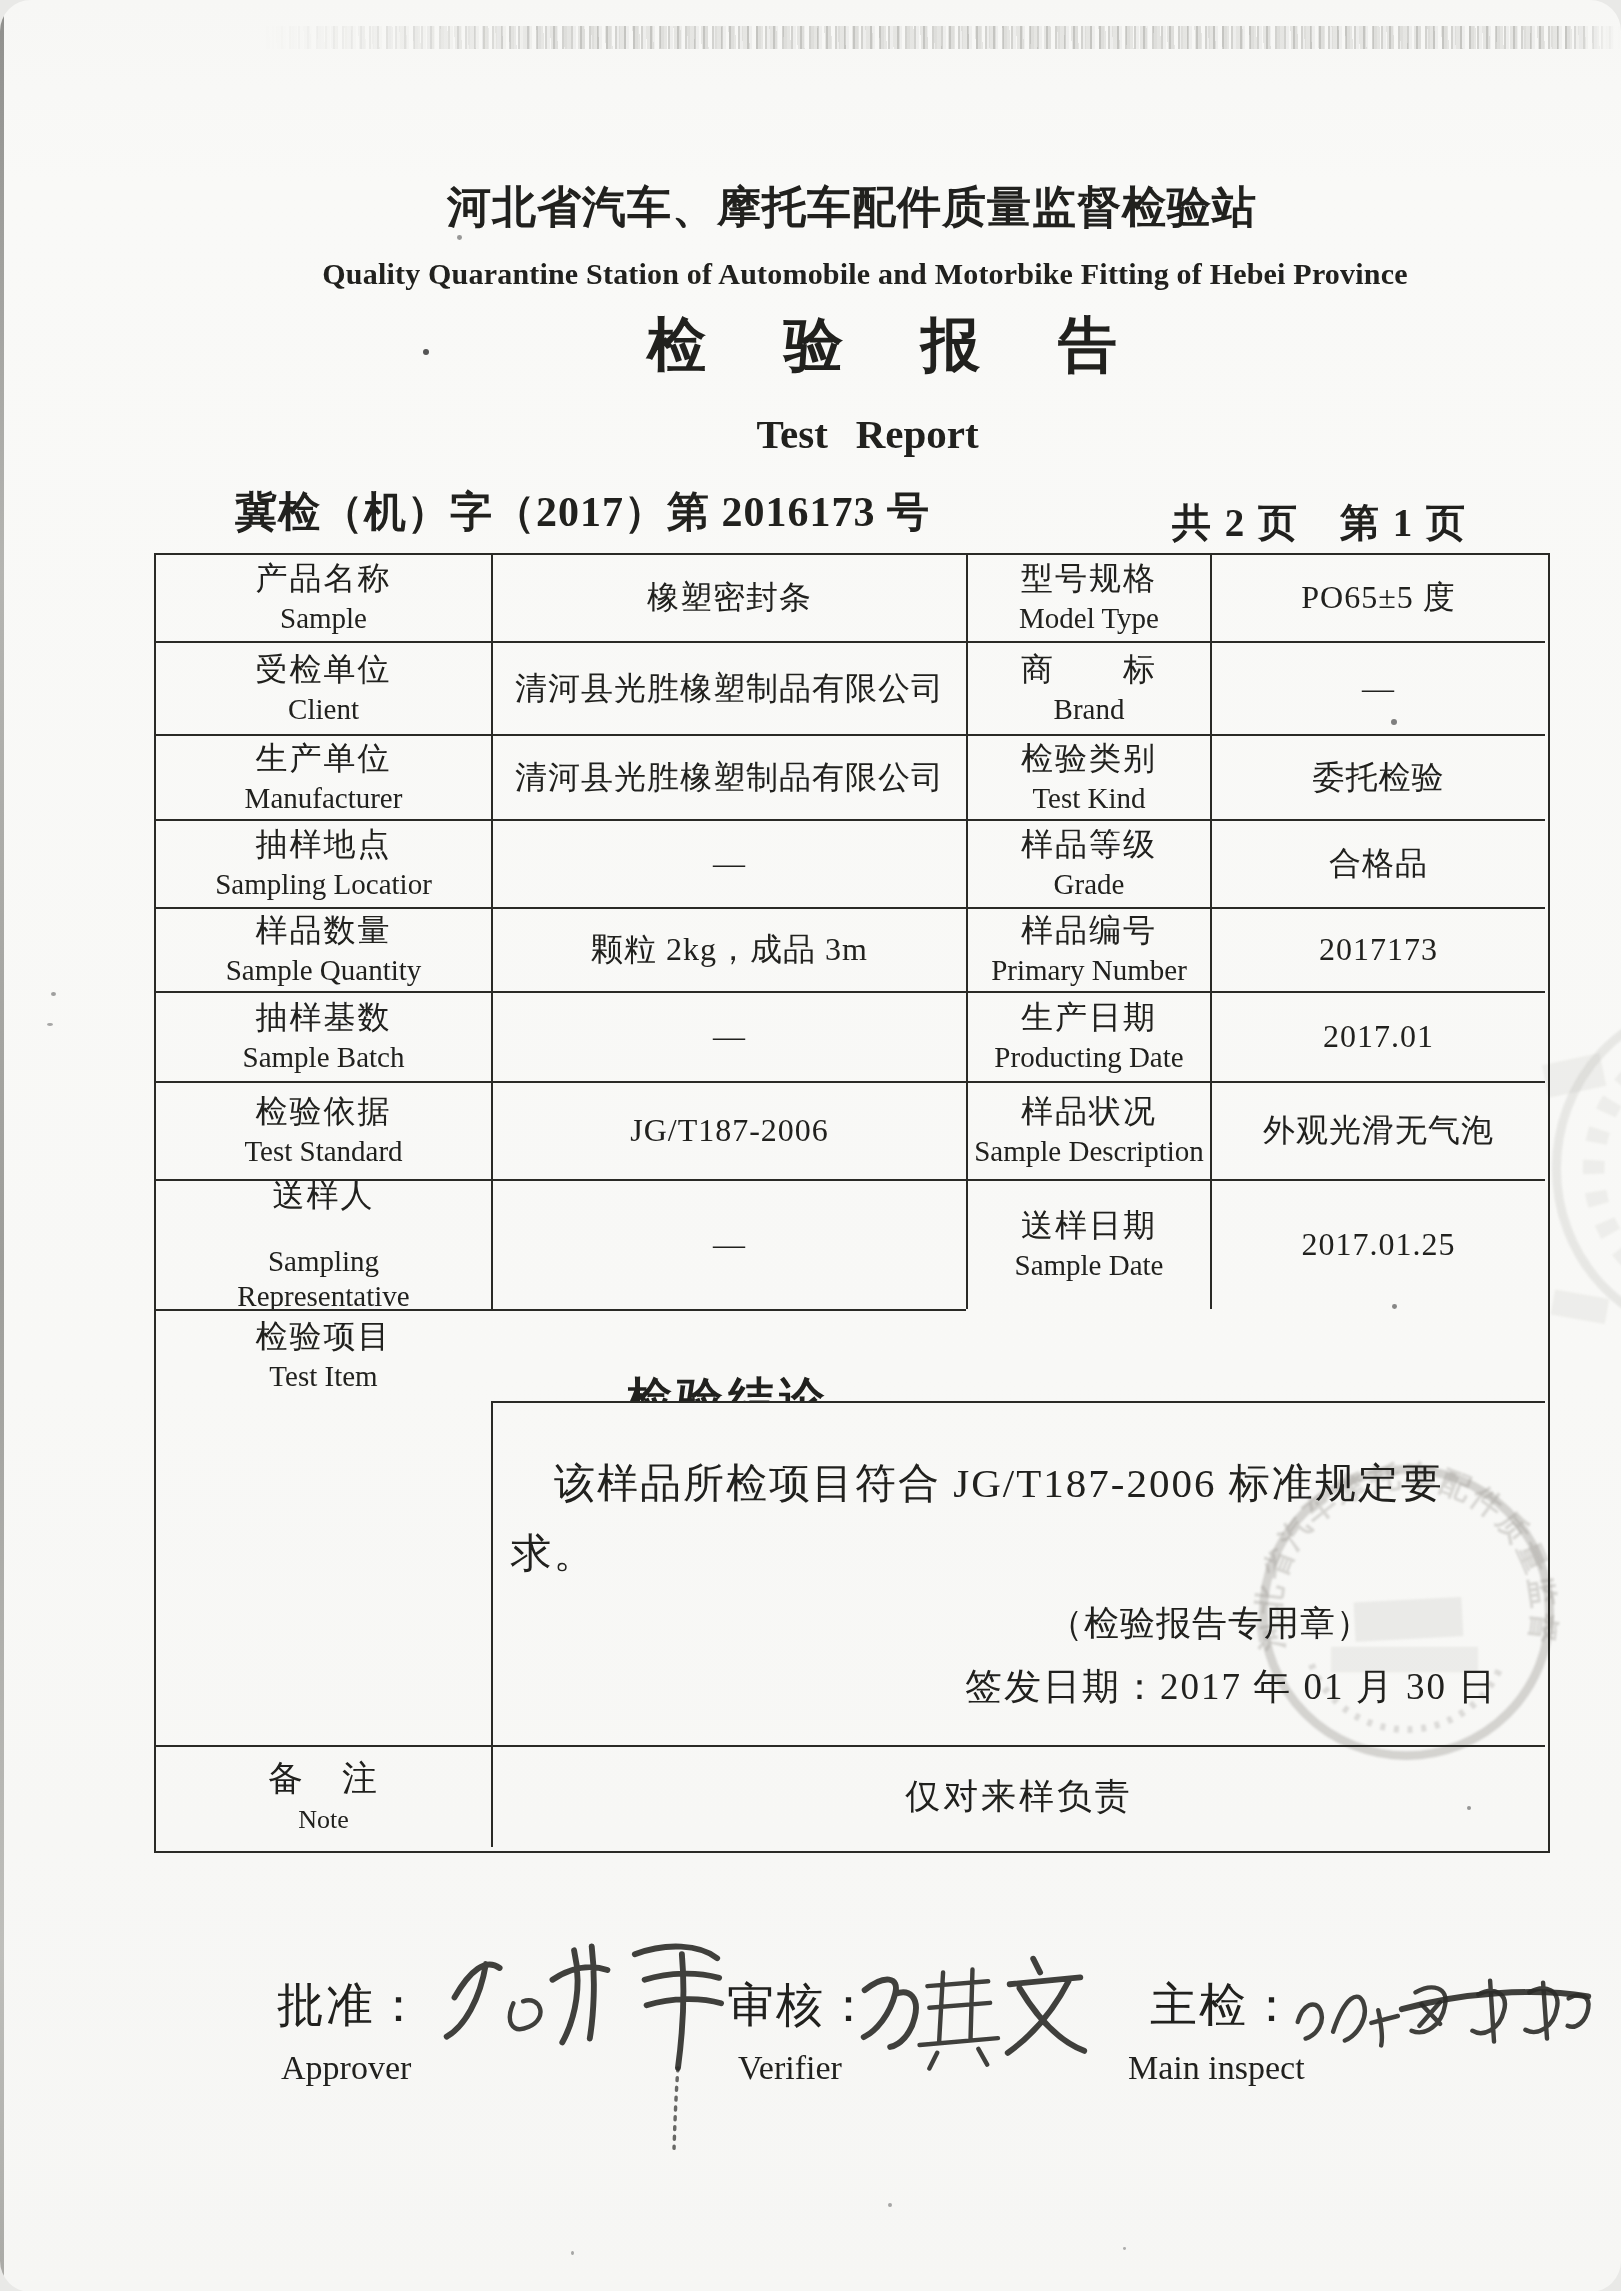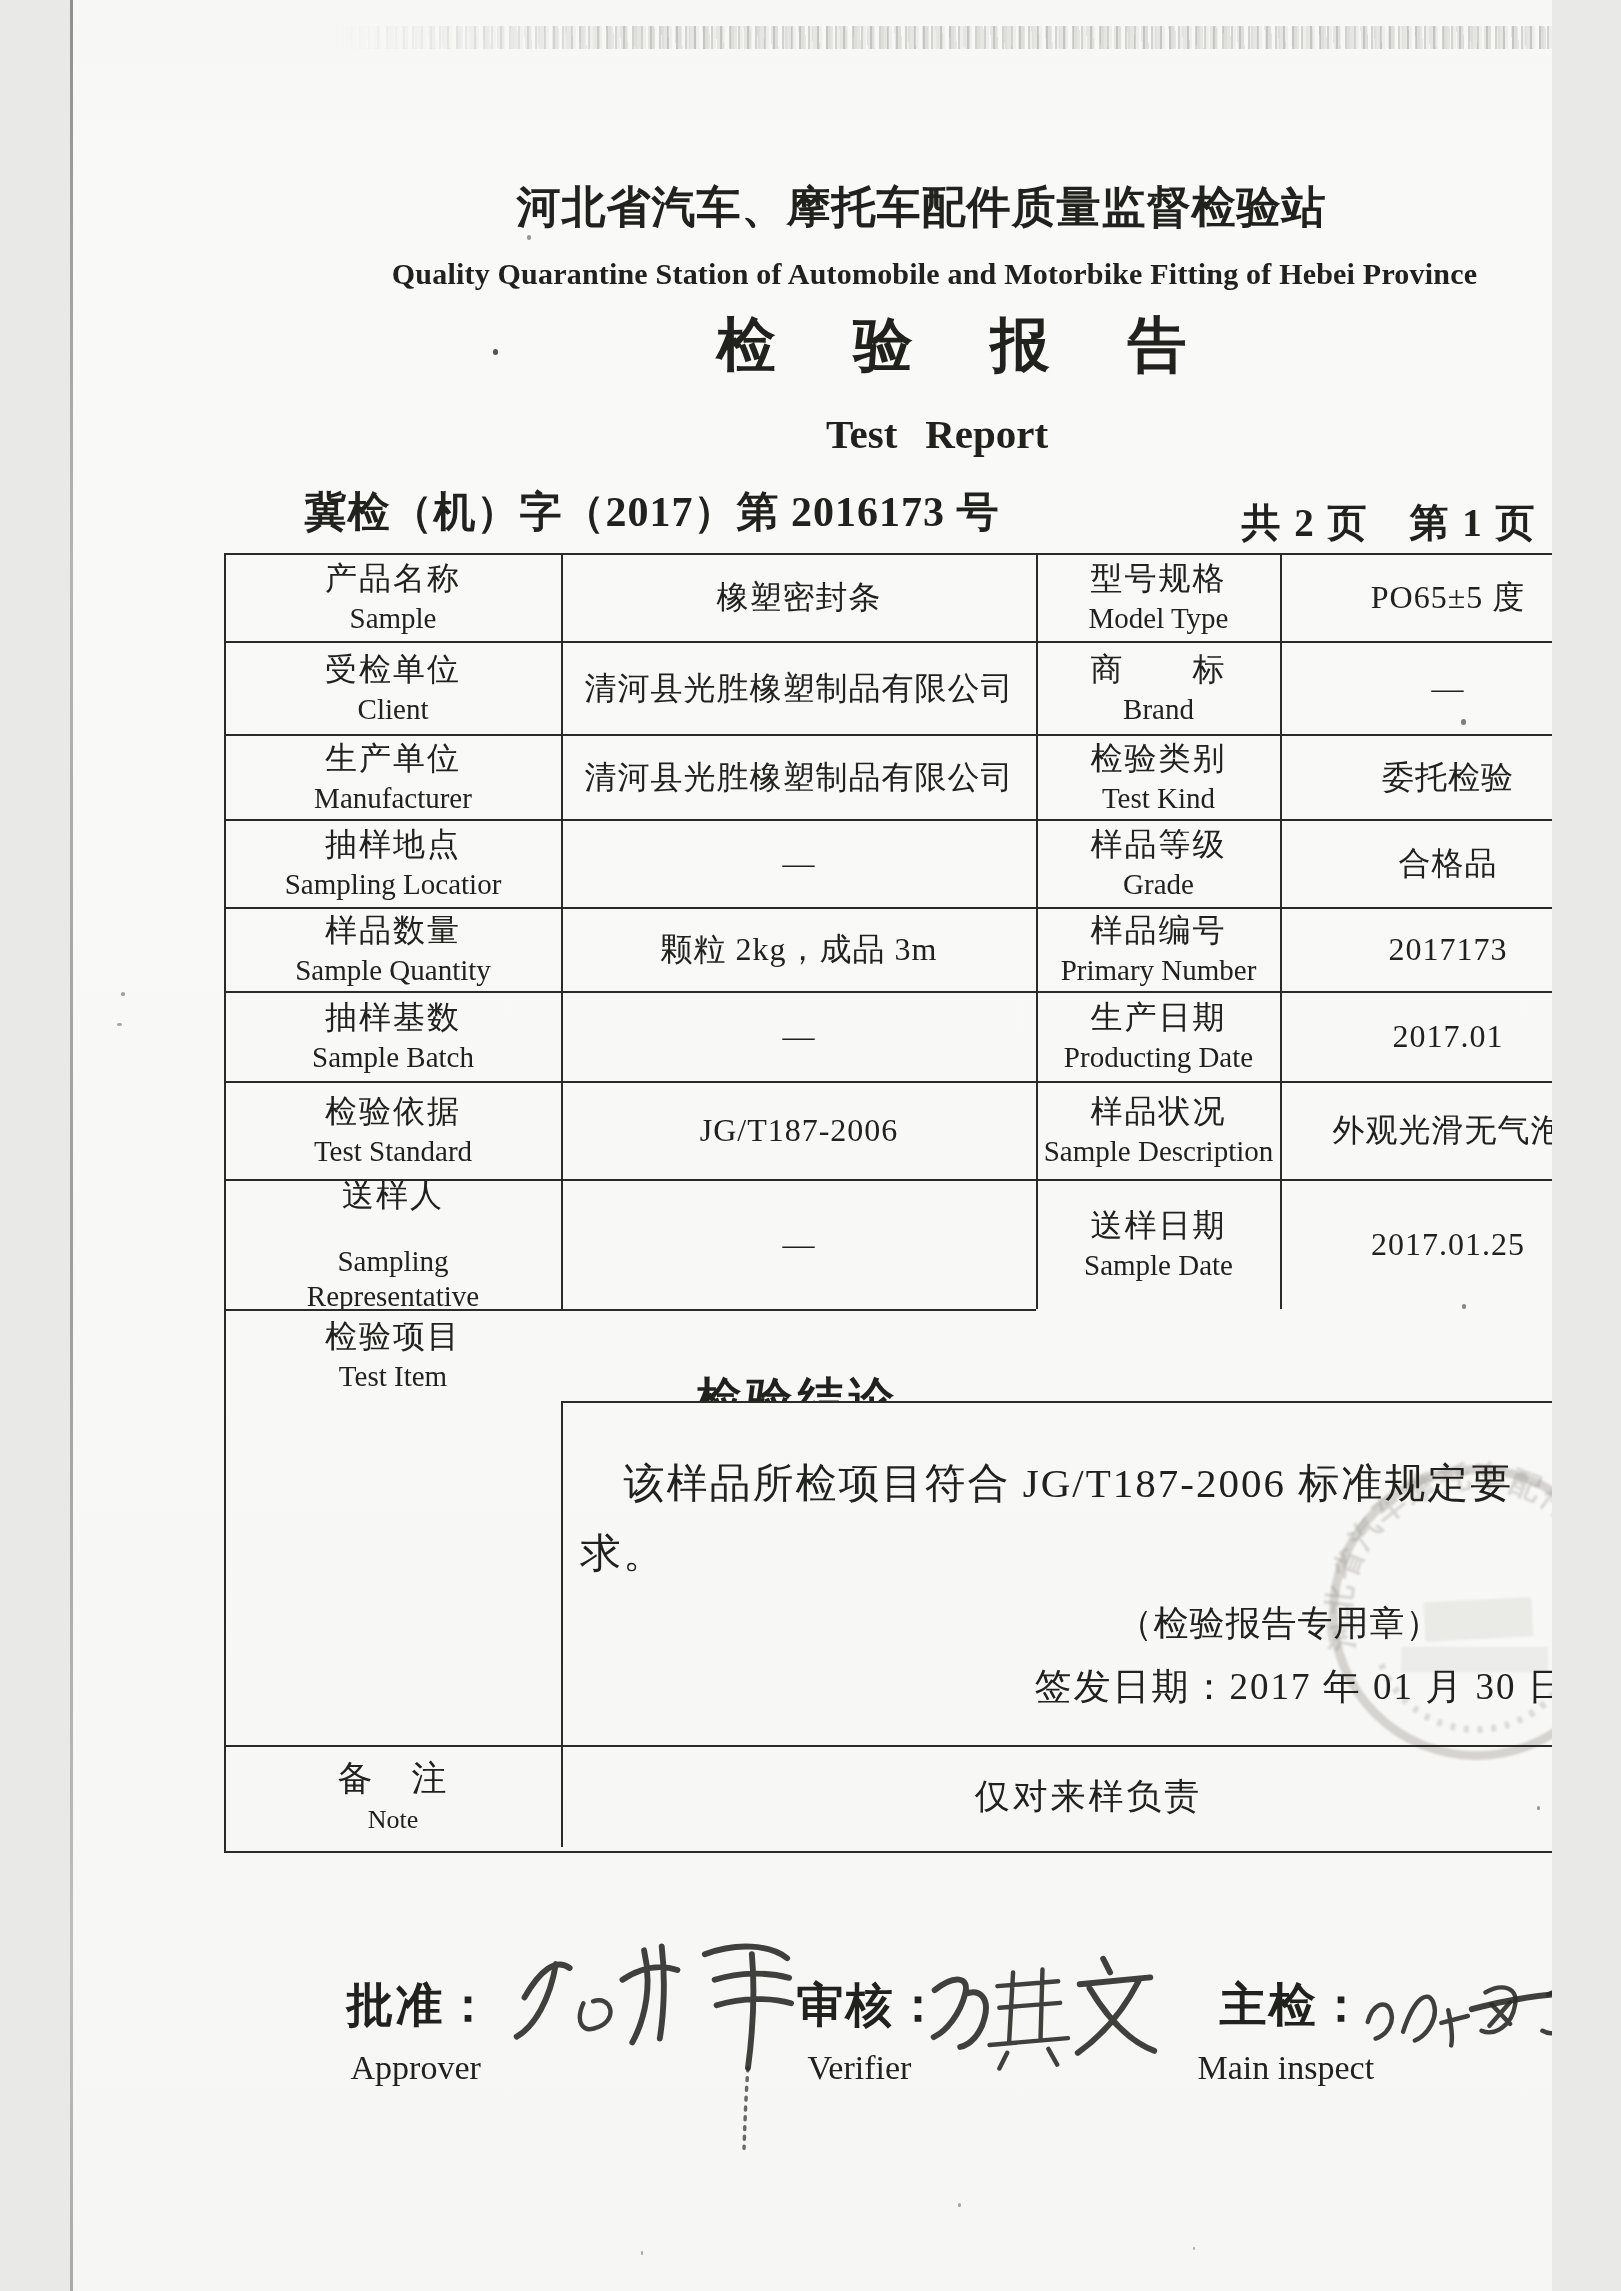--- a/index.html
+++ b/index.html
@@ -1,21 +1,22 @@
 <!DOCTYPE html>
 <html><head>
 <meta charset="utf-8">
 <style>
   html,body{margin:0;padding:0;background:#e9e9e7;}
   .page{
-    position:relative; width:1482px; height:2292px; margin:0 auto;
+    position:relative; width:1621px; height:2292px; margin:0 auto;
     background:linear-gradient(180deg,#f7f7f5 0%,#f9f9f7 8%,#f8f8f6 60%,#f6f6f4 100%);
     overflow:hidden;
     font-family:"Liberation Serif","DejaVu Serif",serif;
     color:#21211e;
+    border-radius:31px;
   }
   
   .scan-edge-left{position:absolute;left:0;top:0;width:3.9px;height:100%;
     background:linear-gradient(180deg,#7d7d7a,#a9a9a5 25%,#8d8d89 55%,#b5b5b1 85%,#9c9c98);opacity:.85;}
   .noise-band{position:absolute;left:263px;top:25.5px;width:1357px;height:23.5px;
     background:
       repeating-linear-gradient(90deg, rgba(104,104,99,.26) 0 2px, rgba(160,160,154,.10) 2px 4.9px, rgba(255,255,255,0) 4.9px 8.8px),
       repeating-linear-gradient(88deg, rgba(120,120,114,.14) 0 6.9px, rgba(255,255,255,0) 6.9px 13.7px);
     filter:blur(0.5px);
     -webkit-mask-image:linear-gradient(90deg,transparent,#000 22%,#000 96%,transparent);
@@ -53,21 +54,21 @@
   .concl-val{position:relative;}
   .concl-line1{position:absolute;left:61px;top:55px;font-size:41px;letter-spacing:2px;white-space:nowrap;}
   .concl-line2{position:absolute;left:17.6px;top:125px;font-size:41px;letter-spacing:2px;}
   .seal-note{position:absolute;left:555px;top:200px;font-size:35px;letter-spacing:1px;}
   .issue-date{position:absolute;left:472px;top:261px;font-size:37px;letter-spacing:2px;}
   .note-val{font-size:35px;letter-spacing:2.9px;}
   
   .stamp-main{position:absolute;left:1237px;top:1443px;width:339px;height:339px;filter:blur(1px);}
   .stamp-partial{position:absolute;left:1525px;top:1000px;width:255px;height:343px;filter:blur(1.2px);}
   
-  .sig-label{position:absolute;font-size:47px;font-weight:700;letter-spacing:2px;}
+  .sig-label{position:absolute;font-size:47px;font-weight:400;letter-spacing:2px;}
   .sig-en{position:absolute;font-size:34px;}
   .sig-svg{position:absolute;}
   .sig-svg path{fill:none;stroke:#2b2b28;stroke-width:6;stroke-linecap:round;stroke-linejoin:round;opacity:.9;}
   .sig-svg path.thin{stroke-width:4.5;}
   .sig-svg path.tail{stroke-width:3.5;stroke-dasharray:3 7;opacity:.7;}
 </style>
 </head>
 <body>
 
 <div class="page">

